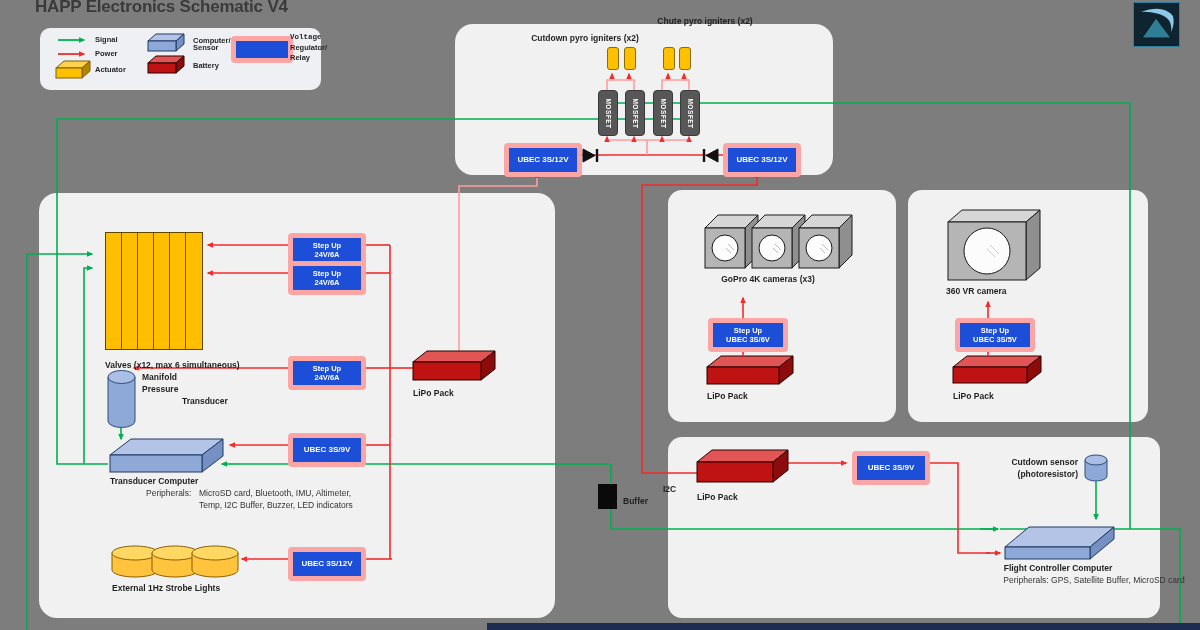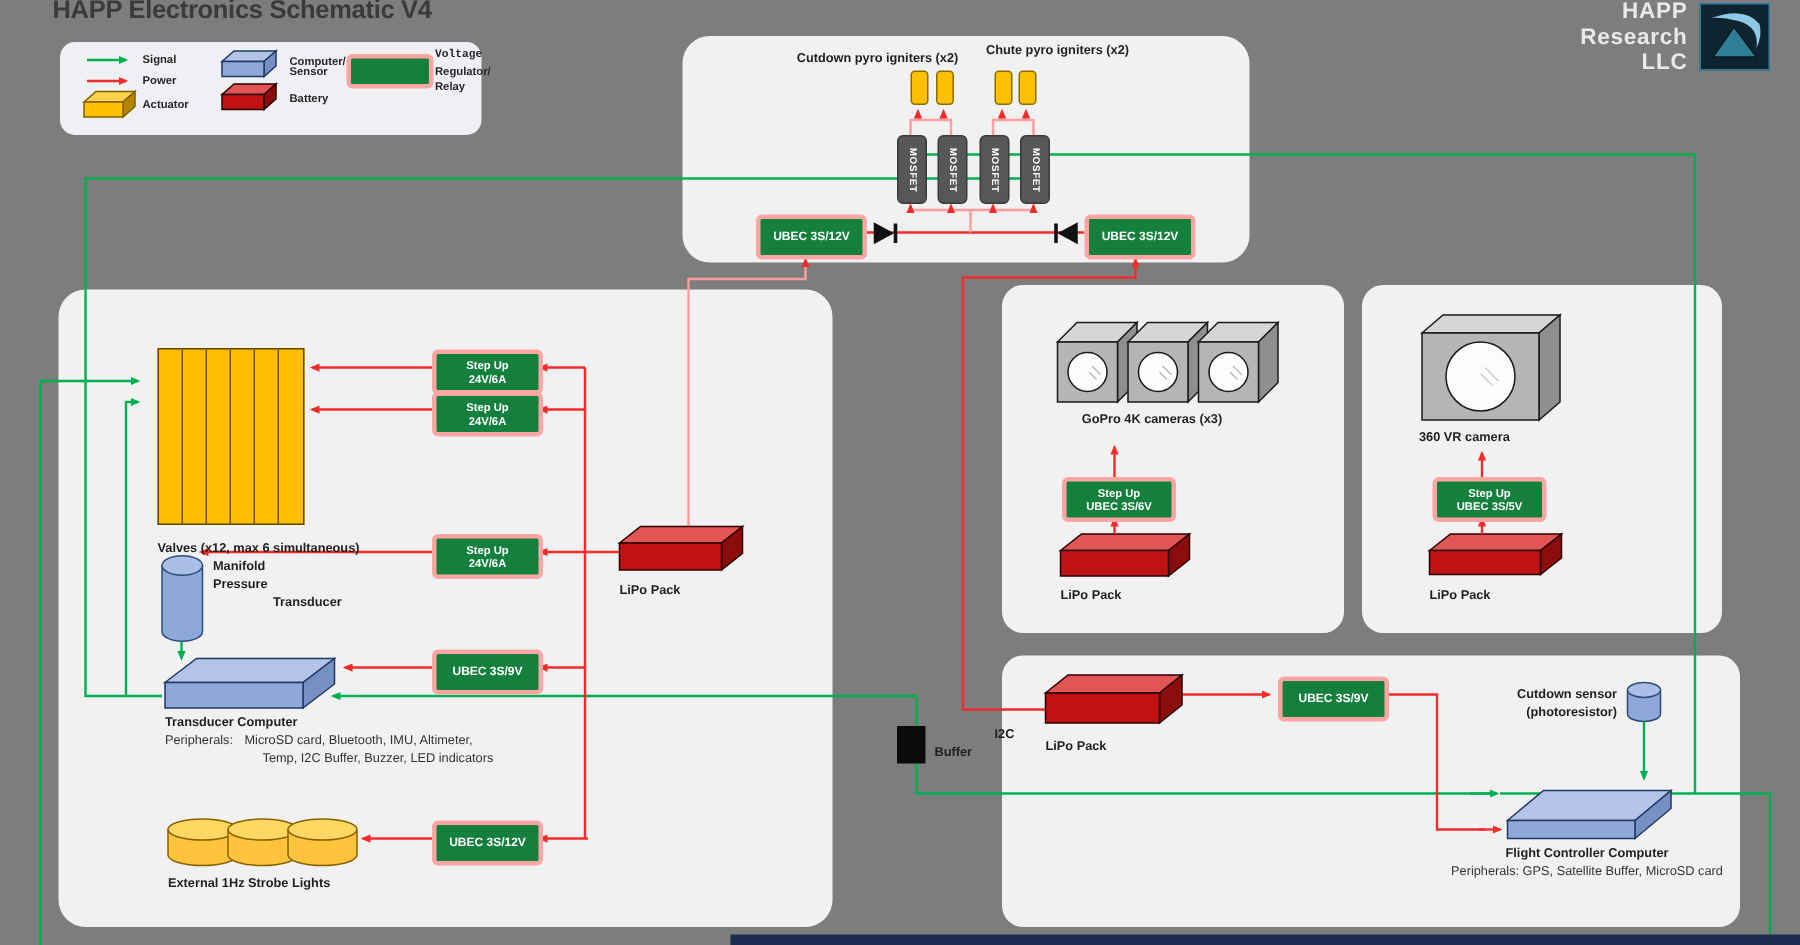--- a/index.html
+++ b/index.html
@@ -1,23 +1,23 @@
 <!DOCTYPE html>
 <html><head>
 <meta charset="utf-8">
 <style>
   html,body{margin:0;padding:0;}
   #stage{position:relative;width:1200px;height:630px;background:#7d7d7d;overflow:hidden;
          font-family:"Liberation Sans",sans-serif;}
   .panel{position:absolute;background:#f1f1f1;border-radius:18px;z-index:0;}
   #wires{position:absolute;left:0;top:0;z-index:1;}
   .lbl{position:absolute;z-index:2;font-size:8.5px;font-weight:700;color:#1f1f1f;white-space:nowrap;}
-  .lbl.norm{font-weight:400;color:#333;}
+  .lbl.norm{font-weight:400;color:#333;margin-left:36px;}
   .lbl.center{text-align:center;}
-  .chip{position:absolute;z-index:2;background:#15803d;border:3px solid #fca5a5;border-radius:4px;
+  .chip{position:absolute;z-index:2;background:#1d4ed8;border:5px solid #fca5a5;border-radius:4px;
         color:#fff;display:flex;flex-direction:column;align-items:center;justify-content:center;
         font-size:8px;font-weight:700;line-height:9.5px;text-align:center;}
   .chip.small{font-size:7.5px;line-height:9px;}
   .mosfet{position:absolute;z-index:2;background:#575757;border:1px solid #3a3a3a;border-radius:4px;
           display:flex;align-items:center;justify-content:center;}
   .mosfet span{transform:rotate(90deg);color:#fff;font-size:6.5px;font-weight:700;letter-spacing:.5px;white-space:nowrap;}
   .igniter{position:absolute;z-index:2;background:#ffc000;border:1px solid #8a6d00;border-radius:3px;}
   .valves{position:absolute;z-index:2;background:#ffbf00;border:1px solid #5f4700;
           display:grid;grid-template-columns:repeat(6,1fr);}
   .valves div{border-right:1px solid #6d5200;}
@@ -229,46 +229,41 @@
       </g>
       <g stroke="#2a0000" stroke-width="1">
         <polygon points="148,63 156,56 184,56 176,63" fill="#e25555"></polygon>
         <polygon points="176,63 184,56 184,66 176,73" fill="#8c0b0b"></polygon>
         <rect x="148" y="63" width="28" height="10" fill="#bf1212"></rect>
       </g>
     </g>
   </svg>
 
   <div id="title">HAPP Electronics Schematic V4</div>
-  <div id="logo-text">
-    <div>HAPP</div>
-    <div>Research</div>
-    <div>LLC</div>
-  </div>
   <div class="logo-box">
     <svg width="47" height="45" viewBox="0 0 47 45">
       <rect x="0" y="0" width="47" height="45" fill="#0e2430" stroke="#2d7e9a" stroke-width="2"></rect>
       <path d="M8,10 Q30,2 40,14 Q42,22 38,30 Q40,16 26,12 Q14,9 8,10 Z" fill="#8ec9e8"></path>
       <polygon points="23,16 38,36 9,36" fill="#2e7f96" stroke="#0a1a22" stroke-width="1"></polygon>
     </svg>
   </div>
 
   <div class="lbl leg" style="left:95px;top:35px;">Signal</div>
   <div class="lbl leg" style="left:95px;top:49px;">Power</div>
   <div class="lbl leg" style="left:95px;top:65px;">Actuator</div>
   <div class="lbl leg" style="left:193px;top:36px;">Computer/</div>
   <div class="lbl leg" style="left:193px;top:43px;">Sensor</div>
   <div class="lbl leg" style="left:193px;top:61px;">Battery</div>
   <div class="chip" style="left:231px;top:36px;width:52px;height:17px;"></div>
   <div class="lbl leg" style="left:290px;top:33px;font-family:Liberation Mono, monospace;">Voltage</div>
   <div class="lbl leg" style="left:290px;top:43px;">Regulator/</div>
   <div class="lbl leg" style="left:290px;top:53px;">Relay</div>
 
   <div class="lbl center" style="left:515px;top:33px;width:140px;">Cutdown pyro igniters (x2)</div>
-  <div class="lbl center" style="left:635px;top:28px;width:140px;">Chute pyro igniters (x2)</div>
+  <div class="lbl center" style="left:635px;top:16px;width:140px;">Chute pyro igniters (x2)</div>
   <div class="igniter" style="left:607px;top:47px;width:10px;height:21px;"></div>
   <div class="igniter" style="left:624px;top:47px;width:10px;height:21px;"></div>
   <div class="igniter" style="left:663px;top:47px;width:10px;height:21px;"></div>
   <div class="igniter" style="left:679px;top:47px;width:10px;height:21px;"></div>
   <div class="mosfet" style="left:598px;top:90px;width:18px;height:44px;">
       <span>MOSFET</span>
     </div>
   <div class="mosfet" style="left:625px;top:90px;width:18px;height:44px;">
       <span>MOSFET</span>
     </div>
@@ -311,21 +306,21 @@
     </div>
   <div class="chip" style="left:288px;top:547px;width:68px;height:24px;">
       <span>UBEC 3S/12V</span>
     </div>
   <div class="lbl" style="left:142px;top:372px;">Manifold</div>
   <div class="lbl" style="left:142px;top:384px;">Pressure</div>
   <div class="lbl" style="left:142px;top:396px;margin-left:40px;">Transducer</div>
   <div class="lbl" style="left:110px;top:476px;">Transducer Computer</div>
   <div class="lbl norm" style="left:110px;top:488px;">Peripherals:</div>
   <div class="lbl norm" style="left:163px;top:488px;">MicroSD card, Bluetooth, IMU, Altimeter,</div>
-  <div class="lbl norm" style="left:175px;top:500px;">Temp, I2C Buffer, Buzzer, LED indicators</div>
+  <div class="lbl norm" style="left:163px;top:500px;">Temp, I2C Buffer, Buzzer, LED indicators</div>
   <div class="lbl" style="left:413px;top:388px;">LiPo Pack</div>
   <div class="lbl" style="left:112px;top:583px;">External 1Hz Strobe Lights</div>
 
   <div class="i2c" style="left:598px;top:484px;width:19px;height:25px;"></div>
   <div class="lbl" style="left:623px;top:484px;padding-left:40px;">I2C</div>
   <div class="lbl" style="left:623px;top:496px;">Buffer</div>
 
   <div class="lbl center" style="left:668px;top:274px;width:200px;">GoPro 4K cameras (x3)</div>
   <div class="chip small" style="left:708px;top:318px;width:70px;height:24px;">
     <span>Step Up</span>

